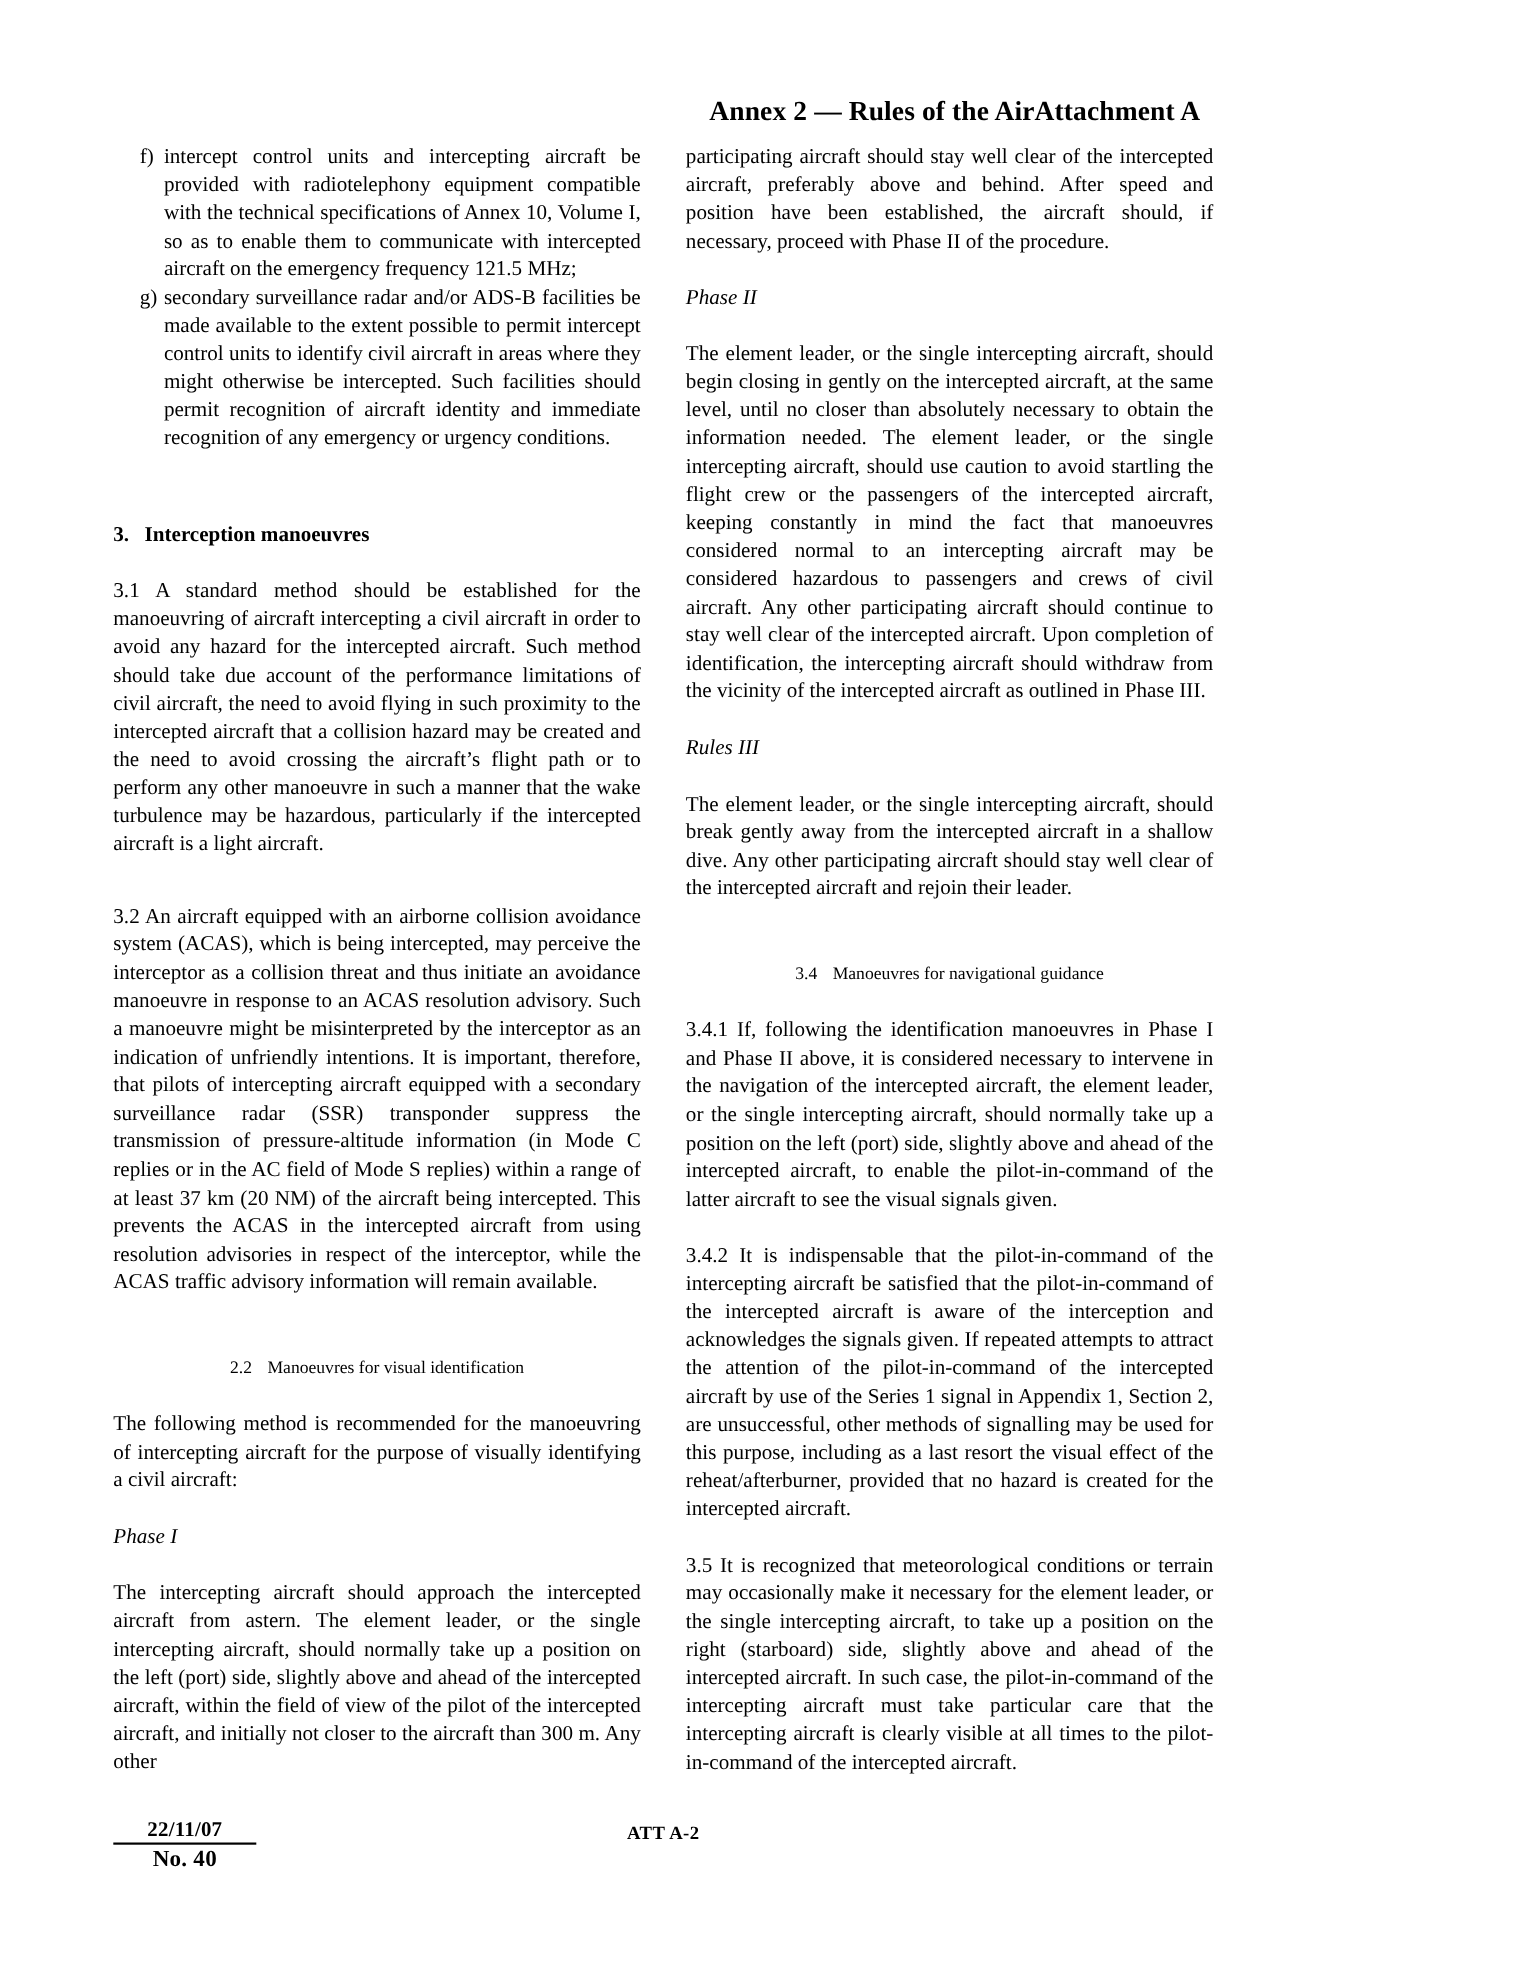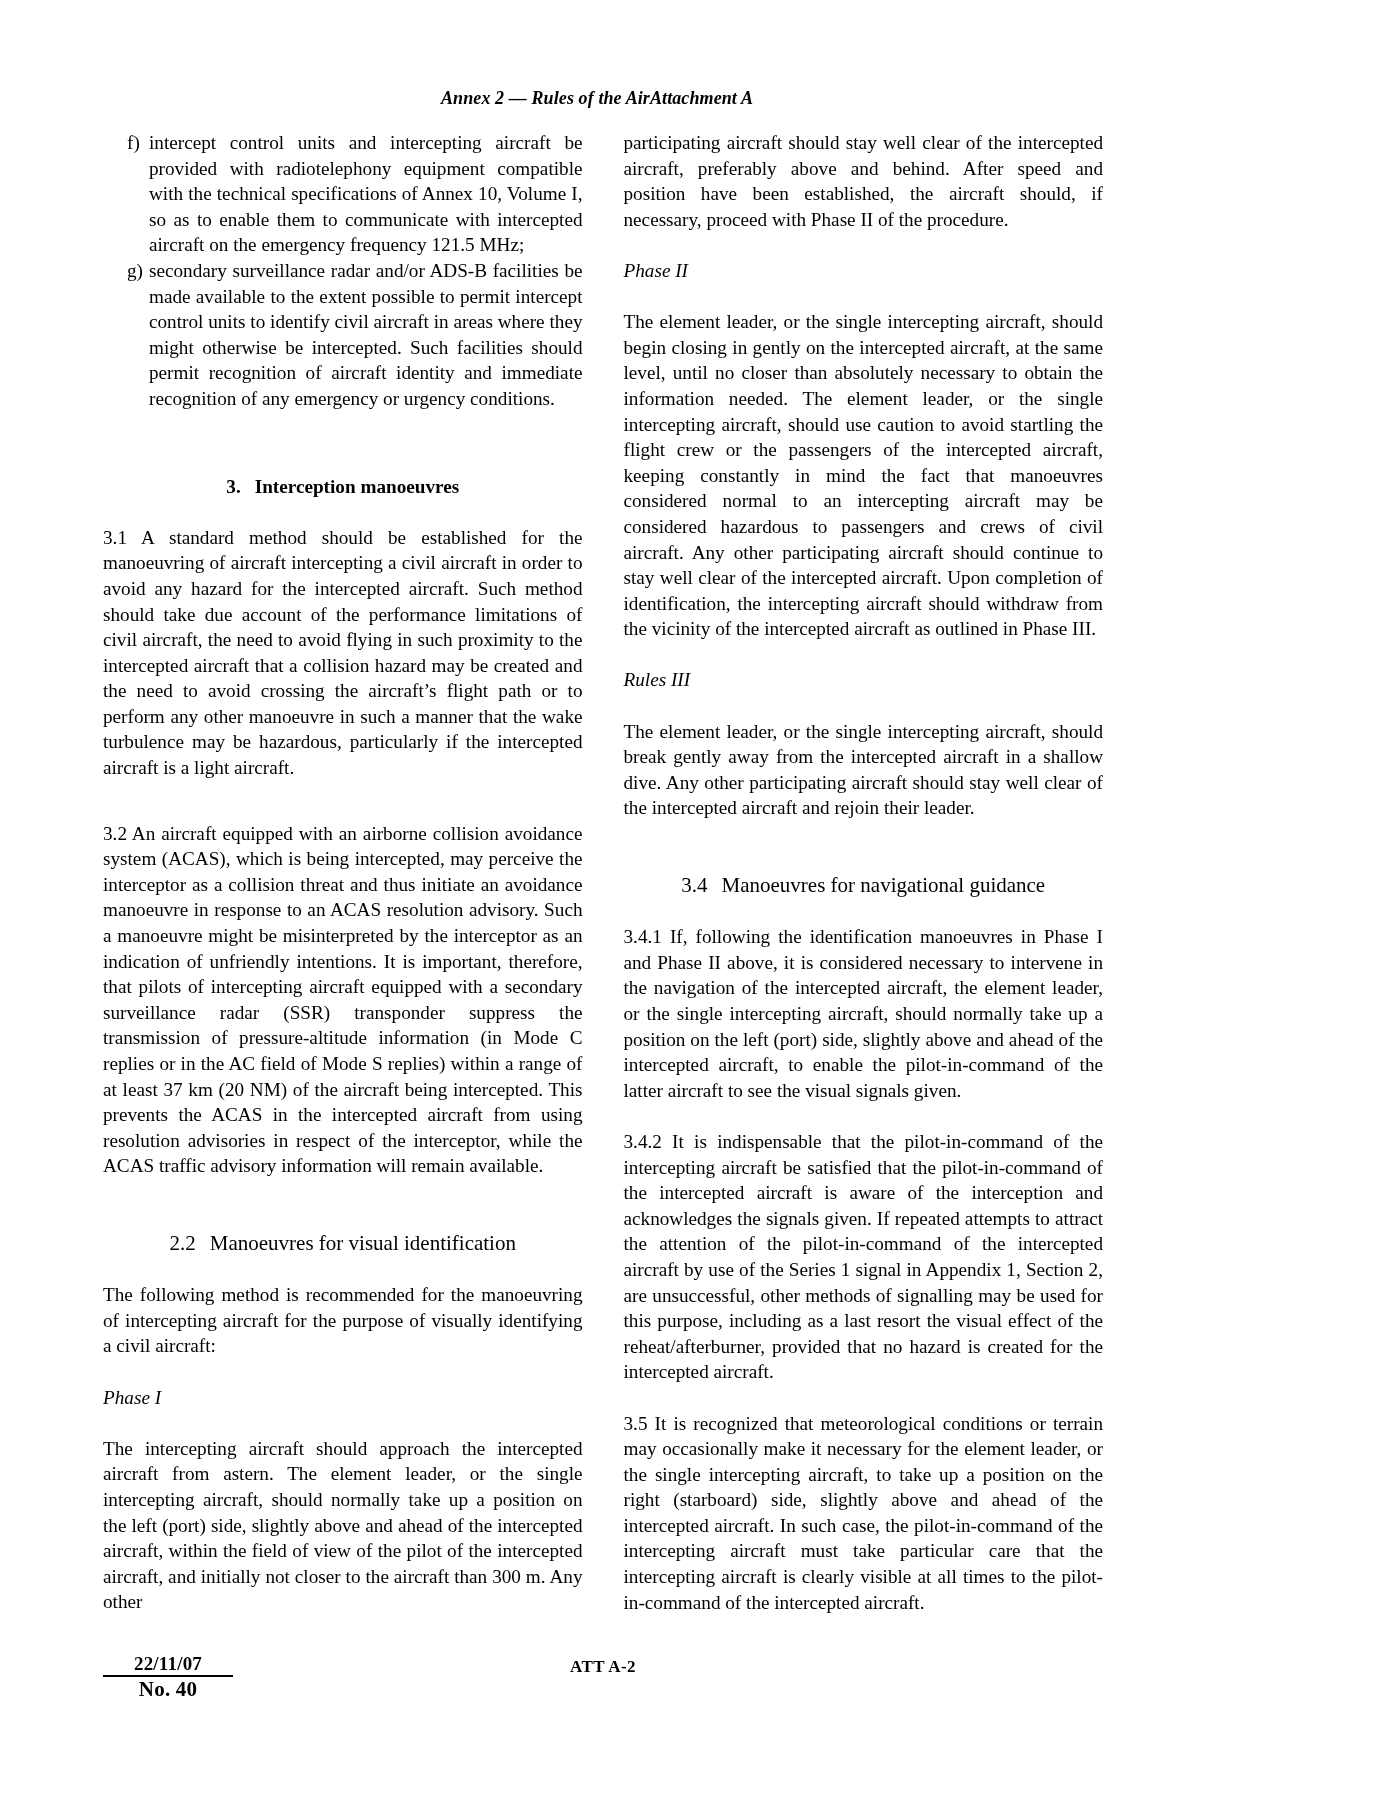--- a/index.html
+++ b/index.html
@@ -22,26 +22,25 @@
   .page-inner {
     position: absolute;
     left: 103px;
     top: 88px;
     width: 1000px;
   }
 
   
   .runhead {
     display: flex;
-    justify-content: center;
+    justify-content: flex-end;
     align-items: baseline;
     width: 988px;
-    font-style: italic;
-    font-weight: bold;
-    font-size: 18px;
+    font-weight: bold;
+    font-size: 25px;
     letter-spacing: 0.1px;
   }
   .runhead .left { text-align: left; }
   .runhead .right { text-align: right; }
 
   
   .columns {
     position: absolute;
     left: 103px;
     top: 130px;
@@ -81,25 +80,25 @@
     text-align: justify;
     text-justify: inter-word;
   }
 
   
   h2.sec-head {
     margin: 0;
     font-size: 19.2px;
     line-height: 25.6px;
     font-weight: bold;
-    text-align: center;
+    text-align: left;
   }
   h3.sub-head {
     margin: 0;
-    font-size: 21px;
+    font-size: 16px;
     line-height: 25.6px;
     font-weight: normal;
     text-align: center;
   }
   h3.sub-head .num { margin-right: 14px; }
   h2.sec-head .num { margin-right: 14px; }
 
   .phase-label {
     font-style: italic;
     font-size: 19.2px;

